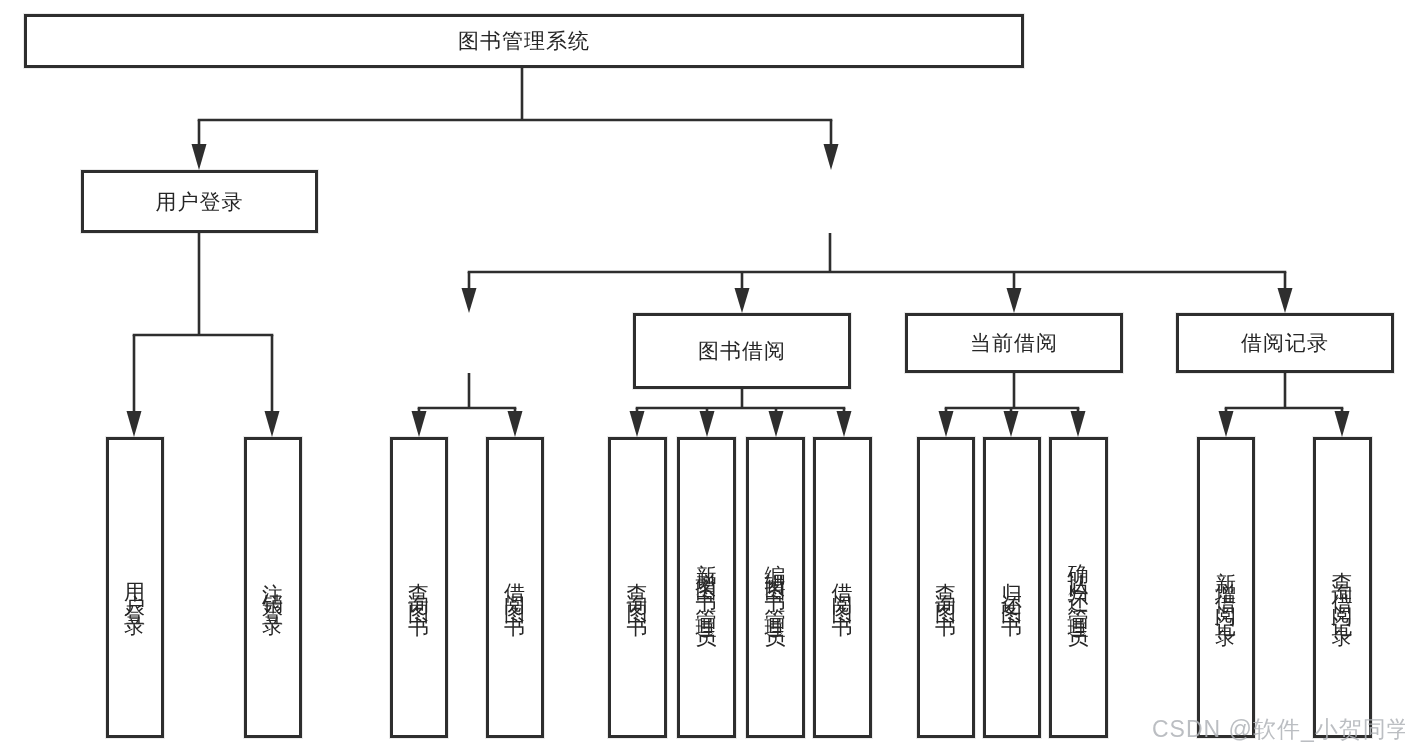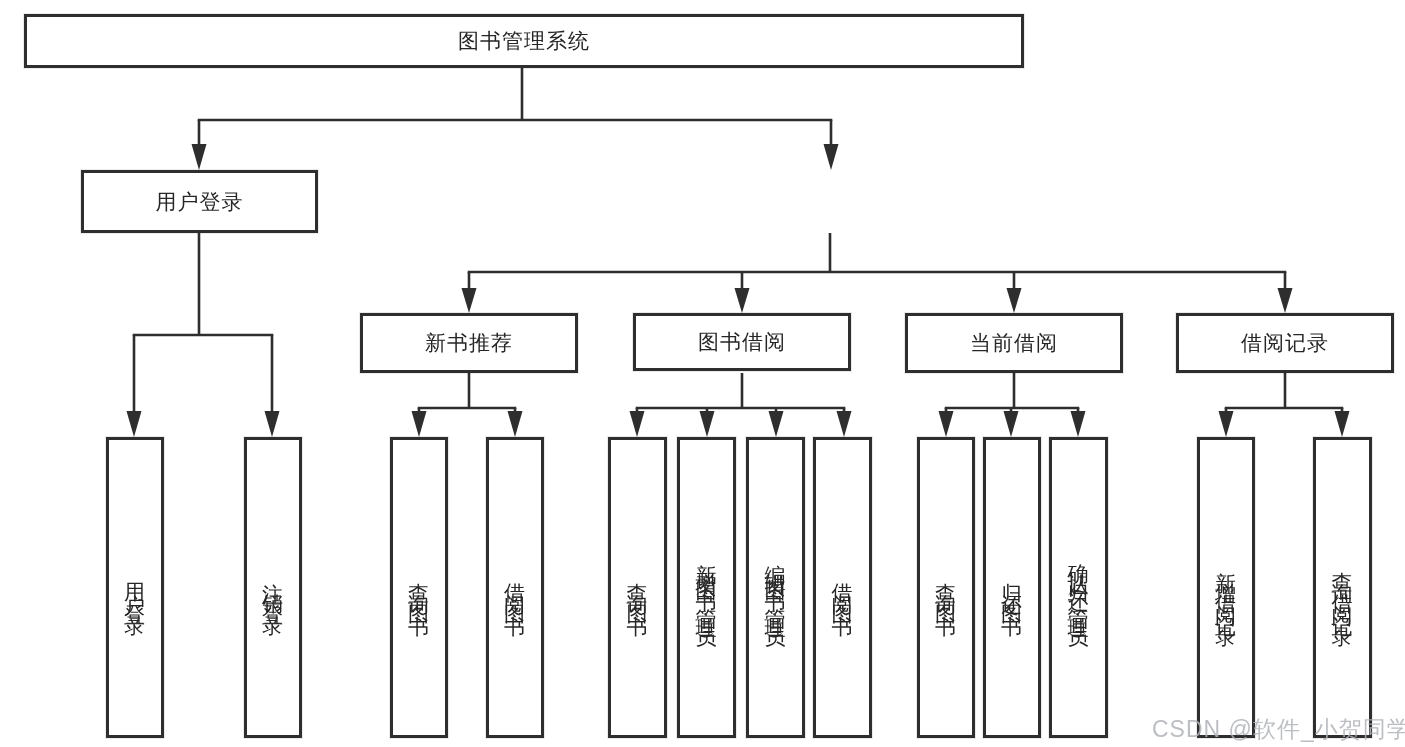--- a/index.html
+++ b/index.html
@@ -120,24 +120,21 @@
   </svg>
 
   <div class="node" style="left:24px;top:14px;width:1000px;height:54px;">
     <span>图书管理系统</span>
   </div>
 
   <div class="node" style="left:81px;top:170px;width:237px;height:63px;">
     <span>用户登录</span>
   </div>
 
-  <div class="node" style="left:360px;top:313px;width:218px;height:60px;">
-    <span>新书推荐</span>
-  </div>
-  <div class="node" style="left:633px;top:313px;width:218px;height:58px;">
+  <div class="node" style="left:633px;top:313px;width:218px;height:76px;">
     <span>图书借阅</span>
   </div>
   <div class="node" style="left:905px;top:313px;width:218px;height:60px;">
     <span>当前借阅</span>
   </div>
   <div class="node" style="left:1176px;top:313px;width:218px;height:60px;">
     <span>借阅记录</span>
   </div>
 
   <div class="node leaf" style="left:106px;">

